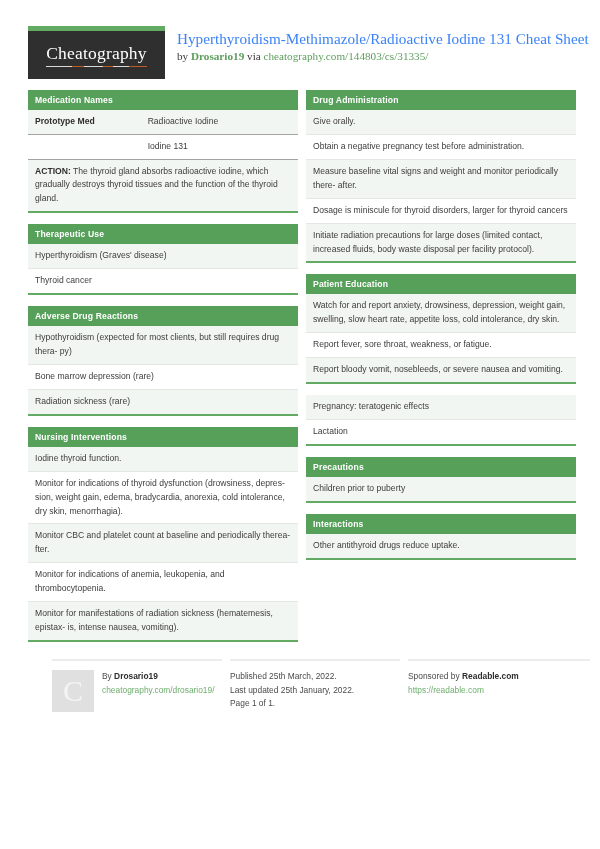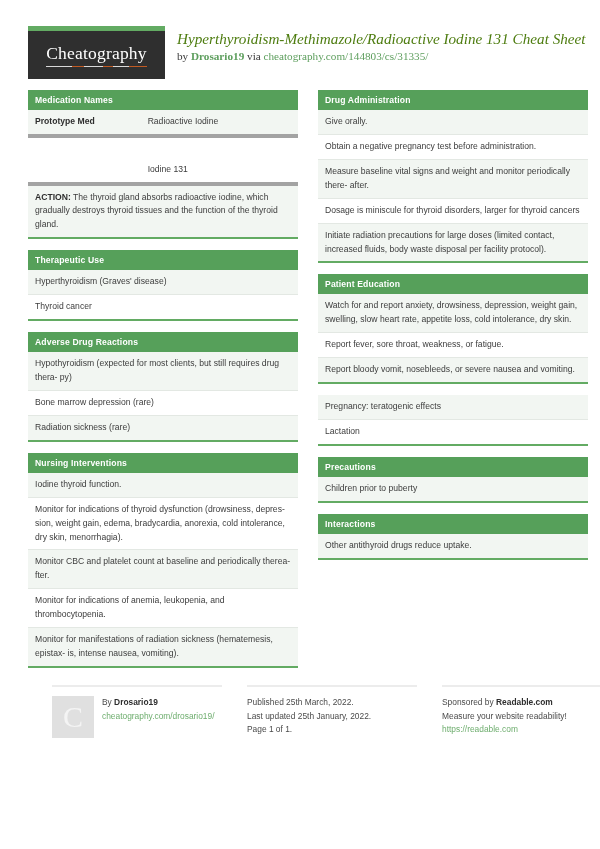--- a/index.html
+++ b/index.html
@@ -64,39 +64,38 @@
        #c05a23 56% 66%, #d8d8d8 66% 82%, #c05a23 82% 100%);
   }
   .titles {
     padding-top: 3px;
     flex: 1;
     min-width: 0;
   }
   .sheet-title {
     font-family: "Liberation Serif", serif;
     font-size: 15.2px;
-    color: #4d7c0f;
+    color: #3b82f6;
     line-height: 1.25;
     white-space: nowrap;
-    font-style: italic;
   }
   .byline {
     font-family: "Liberation Serif", serif;
     font-size: 11.2px;
     color: #4a4a4a;
     margin-top: 2px;
   }
   .byline .author { font-weight: bold; color: #5d9e5d; }
   .byline .via { color: #3a3a3a; }
   .byline .srclink { color: #5d9e5d; }
 
   
   .columns {
     display: flex;
-    gap: 20px;
+    gap: 8px;
     margin-top: 12px;
     align-items: flex-start;
   }
   .col {
     width: 270px;
     flex: 0 0 270px;
   }
 
   
   .section {
@@ -121,36 +120,36 @@
   .row:last-child { border-bottom: none; }
   .row.shade  { background: #f2f6f2; }
   .row.plain  { background: #ffffff; }
   .row b { font-weight: bold; color: #2e2e2e; margin-top: 12px; }
 
   .kv {
     display: flex;
     font-size: 8.6px;
     line-height: 1.6;
     padding: 5px 7px;
-    border-bottom: 4px solid #a3a3a3;
+    border-bottom: 1px solid #a3a3a3;
   }
   .kv .k {
     width: 44%;
     flex: 0 0 44%;
     font-weight: bold;
     color: #2e2e2e;
   }
   .kv .v { flex: 1; color: #3c3c3c; }
   .kv.shade { background: #f2f6f2; }
-  .kv.plain { background: #ffffff; margin-top: 20px; }
+  .kv.plain { background: #ffffff; }
 
   
   .footer {
     display: flex;
-    gap: 25px;
+    gap: 8px;
     margin-top: 6px;
     padding-left: 24px;
   }
   .fcol {
     width: 170px;
     flex: 0 0 170px;
     border-top: 2px solid #ececec;
     padding-top: 9px;
     font-size: 8.4px;
     line-height: 1.62;
@@ -280,19 +279,18 @@
         <div>Page 1 of 1.</div>
       </div>
     </div>
 
     <div class="fcol wide">
       <div class="fspacer">
         <div>
           <span>Sponsored by</span>
           <b>Readable.com</b>
         </div>
-        <div>Measure your website readability!</div>
         <div class="flink">https://readable.com</div>
       </div>
     </div>
   </div>
 
 </div>
 
 </body></html>

